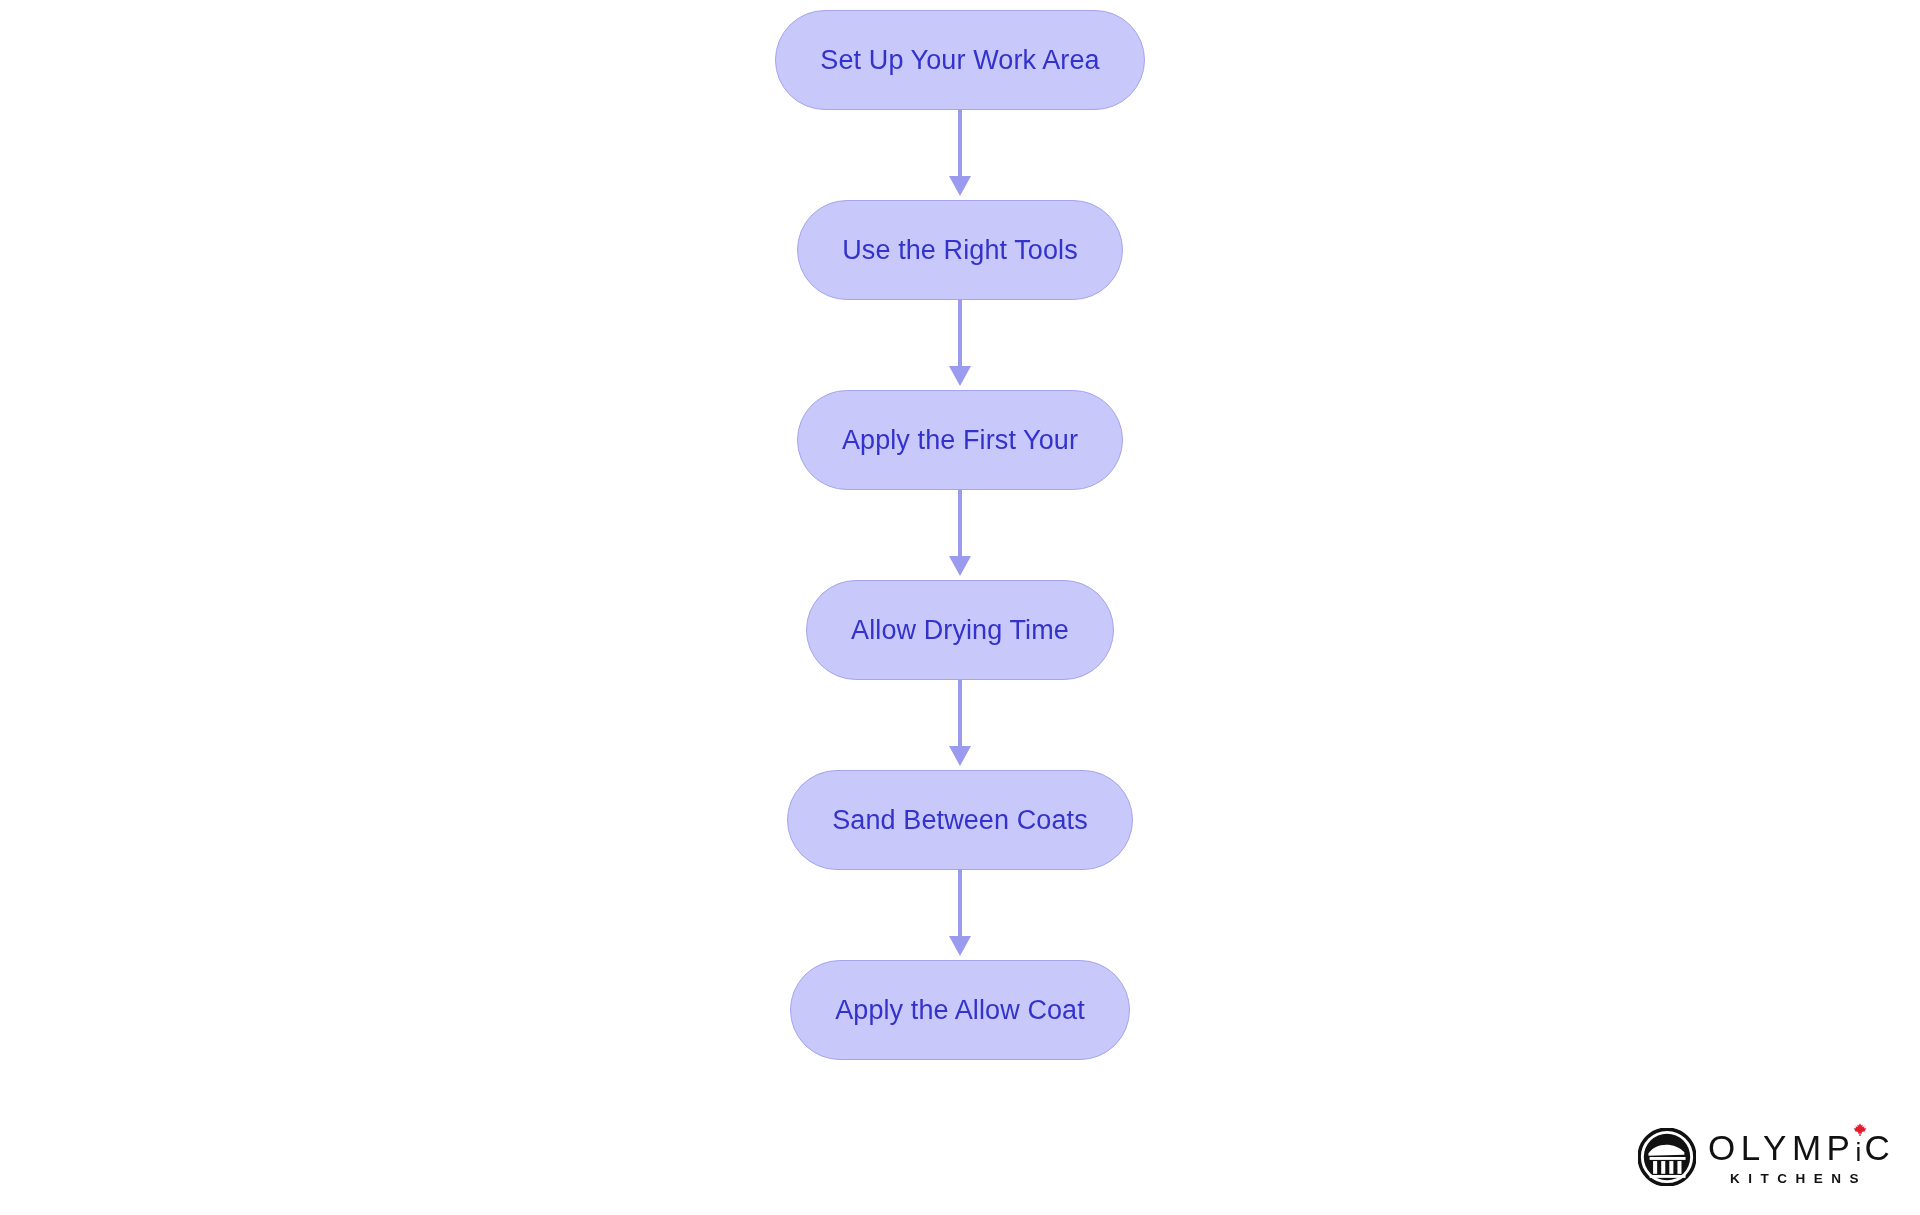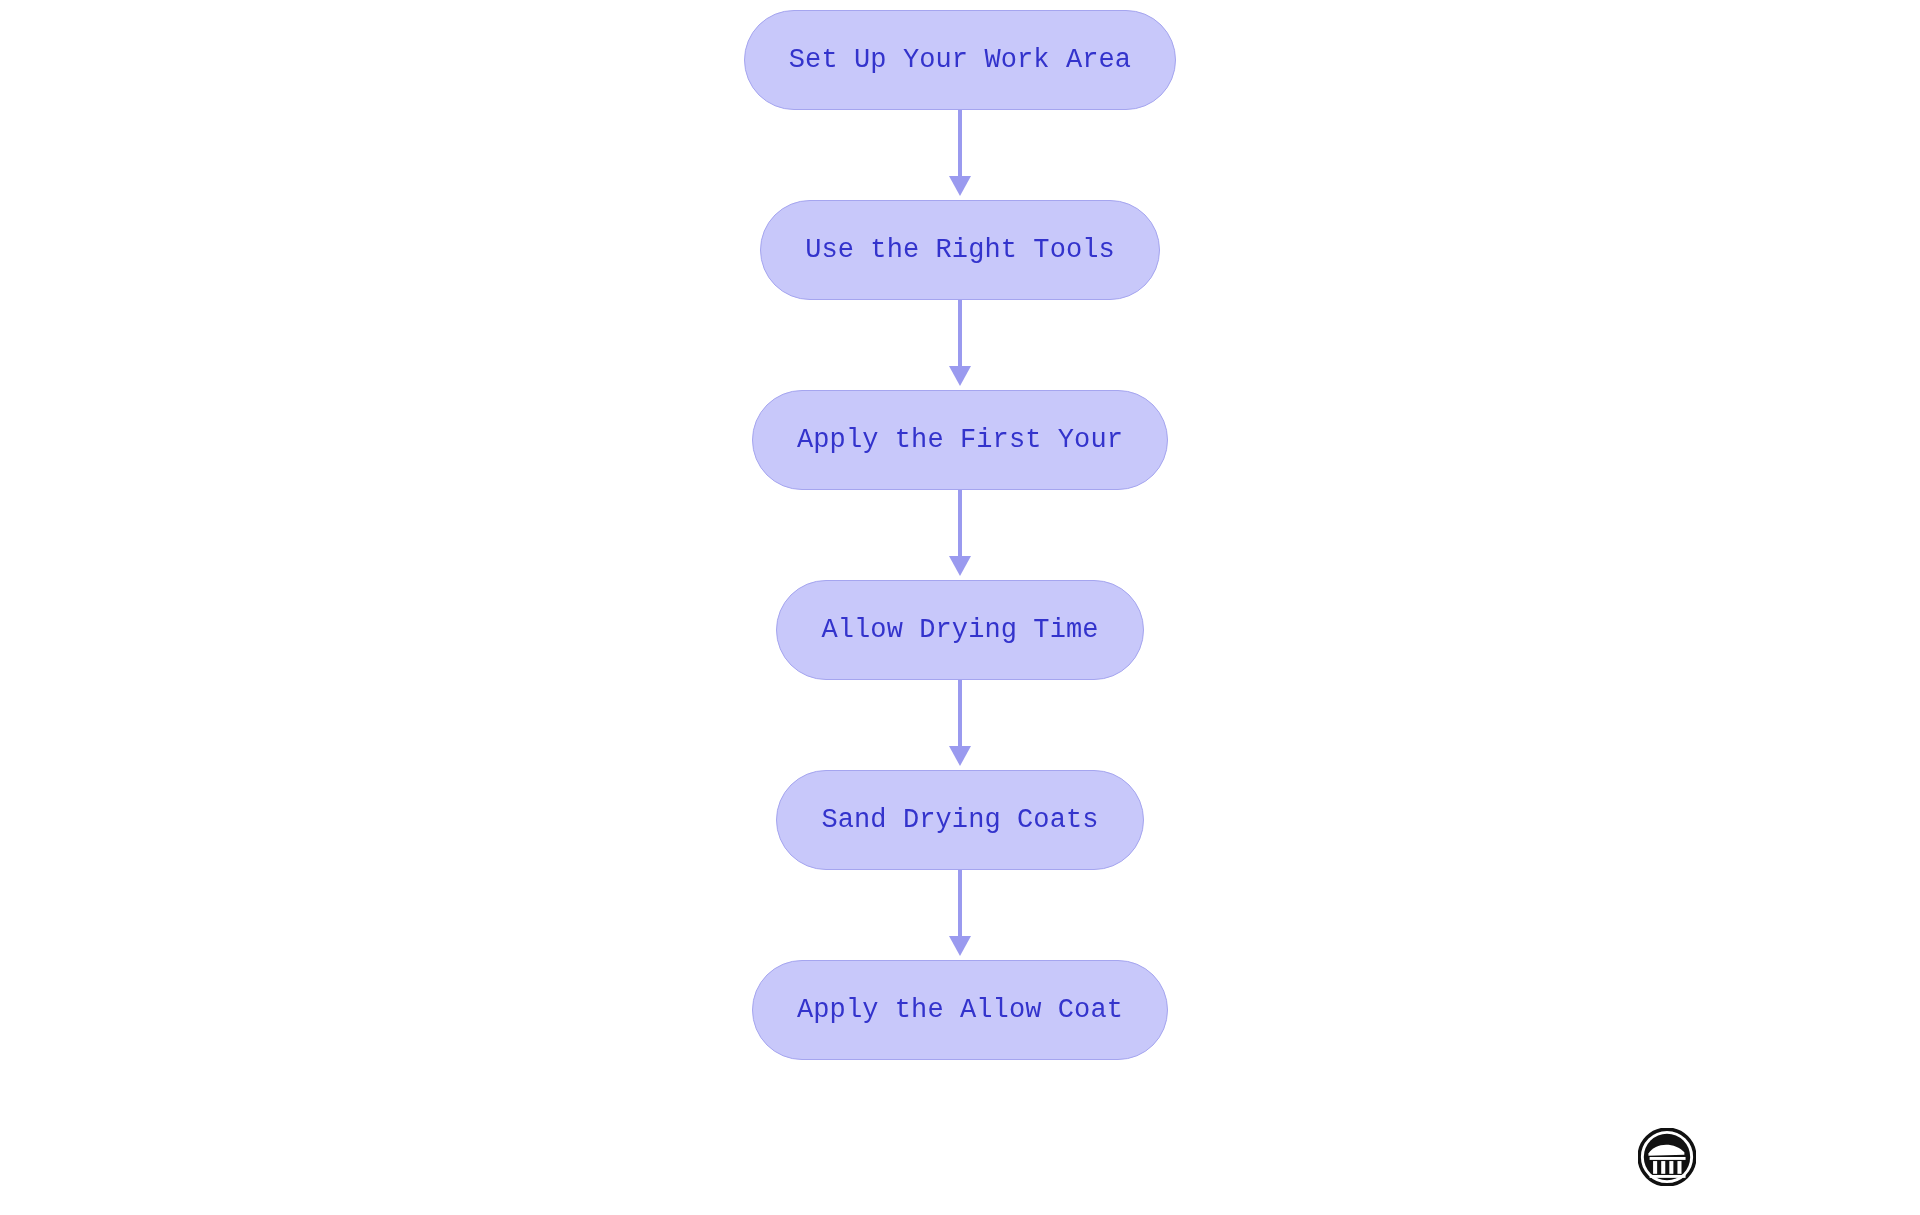--- a/index.html
+++ b/index.html
@@ -38,21 +38,20 @@
     height: 100px;
     border-radius: 50px;
     background: #c8c8fa;
     border: 1.6px solid #a5a5ef;
     display: flex;
     align-items: center;
     justify-content: center;
     padding: 0 44px;
     position: relative;
     z-index: 2;
-    font-family: Liberation Mono, monospace;
   }
 
   .node-label {
     font-size: 27px;
     line-height: 1;
     color: #3333cc;
     white-space: nowrap;
     letter-spacing: 0.1px;
   }
 
@@ -179,21 +178,21 @@
     <div class="node">
       <span class="node-label">Allow Drying Time</span>
     </div>
 
     <div class="connector">
       <div class="stem"></div>
       <div class="head"></div>
     </div>
 
     <div class="node">
-      <span class="node-label">Sand Drying Coats</span>
+      <span class="node-label">Sand Between Coats</span>
     </div>
 
     <div class="connector">
       <div class="stem"></div>
       <div class="head"></div>
     </div>
 
     <div class="node">
       <span class="node-label">Apply the Allow Coat</span>
     </div>
@@ -208,14 +207,24 @@
     <circle cx="50" cy="50" r="40" fill="#111111"></circle>
     <path d="M18 44 C30 24, 64 24, 80 42 L80 46 L18 48 Z" fill="#ffffff"></path>
     <rect x="20" y="50" width="62" height="5" fill="#ffffff"></rect>
     <rect x="26" y="57" width="7" height="22" fill="#ffffff"></rect>
     <rect x="40" y="57" width="7" height="22" fill="#ffffff"></rect>
     <rect x="54" y="57" width="7" height="22" fill="#ffffff"></rect>
     <rect x="68" y="57" width="7" height="22" fill="#ffffff"></rect>
     <rect x="20" y="81" width="62" height="5" fill="#ffffff"></rect>
   </svg>
 
+  <div class="logo-wordmark">
+    <div class="logo-primary">
+      <span>OLYMP</span>
+        <span class="lp-i"><svg class="maple-leaf" viewBox="0 0 24 24">
+            <path d="M12 1.5 L13.6 5.4 L16.4 4.2 L15.6 7.8 L19.6 6.9 L18.1 9.6 L22.5 10.7 L19.6 13.1 L20.4 14.8 L14.9 15.9 L15.3 18.6 L12.8 17.9 L13.2 22.5 L10.8 22.5 L11.2 17.9 L8.7 18.6 L9.1 15.9 L3.6 14.8 L4.4 13.1 L1.5 10.7 L5.9 9.6 L4.4 6.9 L8.4 7.8 L7.6 4.2 L10.4 5.4 Z" fill="#e8192c"></path>
+          </svg><span>i</span></span>
+        <span>C</span>
+    </div>
+    <div class="logo-secondary">KITCHENS</div>
+  </div>
 
 </div>
 
 </body></html>

